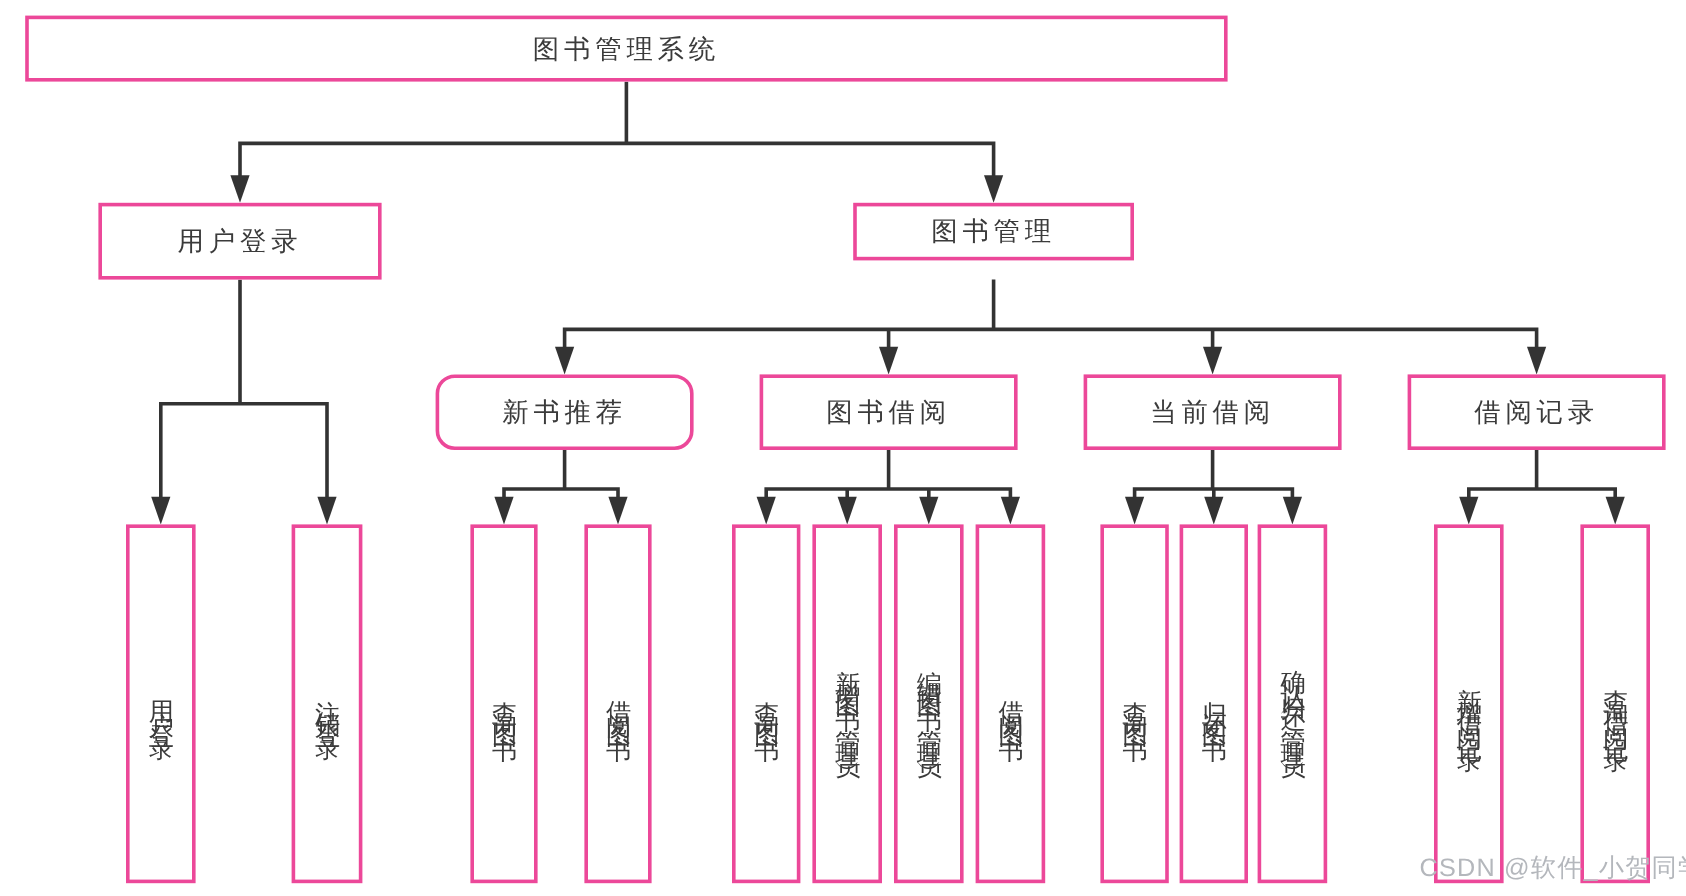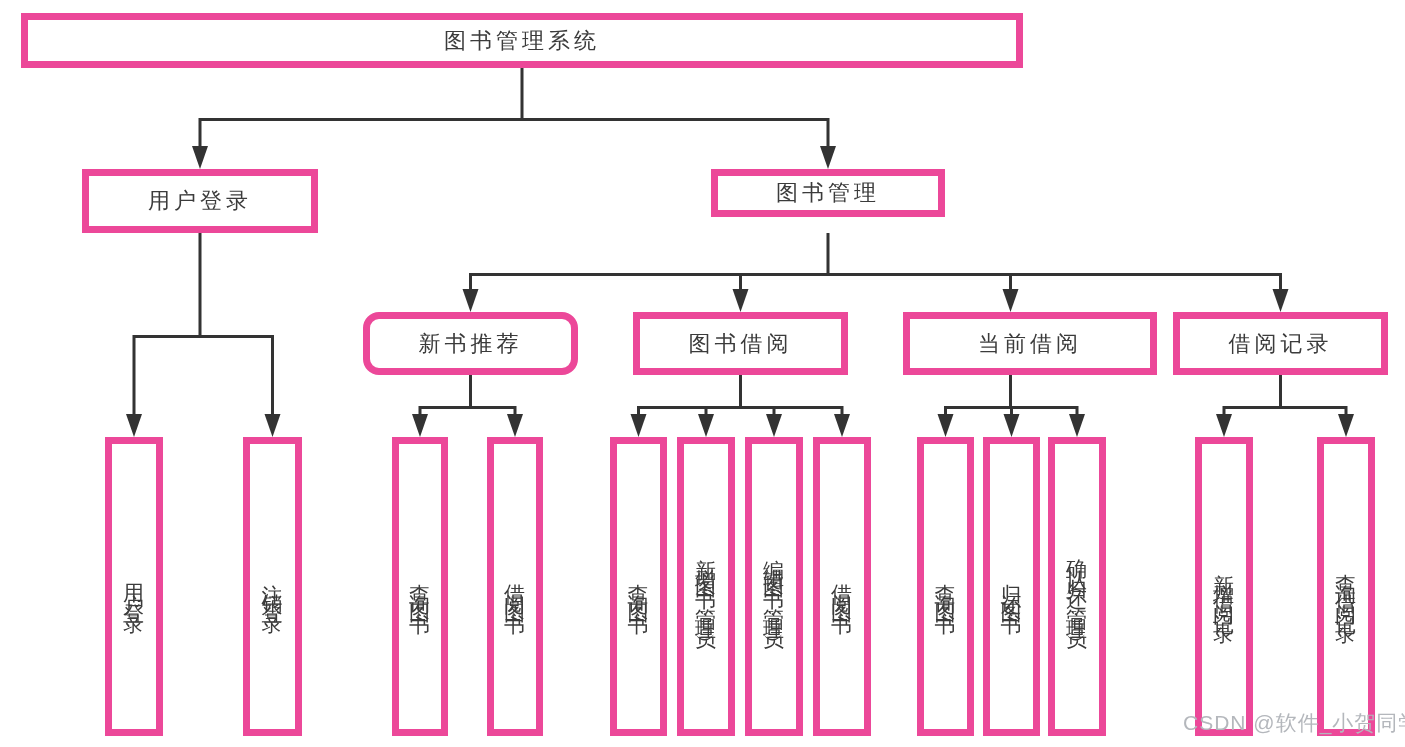--- a/index.html
+++ b/index.html
@@ -26,21 +26,21 @@
     stroke: #333333;
     stroke-width: 3;
   }
   .connectors polygon {
     fill: #333333;
     stroke: none;
   }
   .box {
     position: absolute;
     background: #ffffff;
-    border: 7px solid #ec4899;
+    border: 3px solid #ec4899;
     display: flex;
     align-items: center;
     justify-content: center;
     color: #3b3b3b;
   }
   .hlabel {
     font-size: 22px;
     letter-spacing: 4px;
     white-space: nowrap;
   }
@@ -116,21 +116,21 @@
   <div class="box" style="left:711px; top:169px; width:234px; height:48px;">
     <span class="hlabel">图书管理</span>
   </div>
 
   <div class="box" style="left:363px; top:312px; width:215px; height:63px;border-radius:16px;">
     <span class="hlabel">新书推荐</span>
   </div>
   <div class="box" style="left:633px; top:312px; width:215px; height:63px;font-family:Liberation Serif, serif;">
     <span class="hlabel">图书借阅</span>
   </div>
-  <div class="box" style="left:903px; top:312px; width:254px; height:63px;">
+  <div class="box" style="left:903px; top:312px; width:215px; height:63px;">
     <span class="hlabel">当前借阅</span>
   </div>
   <div class="box" style="left:1173px; top:312px; width:215px; height:63px;">
     <span class="hlabel">借阅记录</span>
   </div>
 
   <div class="box leaf" style="left:105px; top:437px; width:58px; height:299px;">
     <span class="vlabel">用户登录</span>
   </div>
   <div class="box leaf" style="left:243px; top:437px; width:59px; height:299px;">

